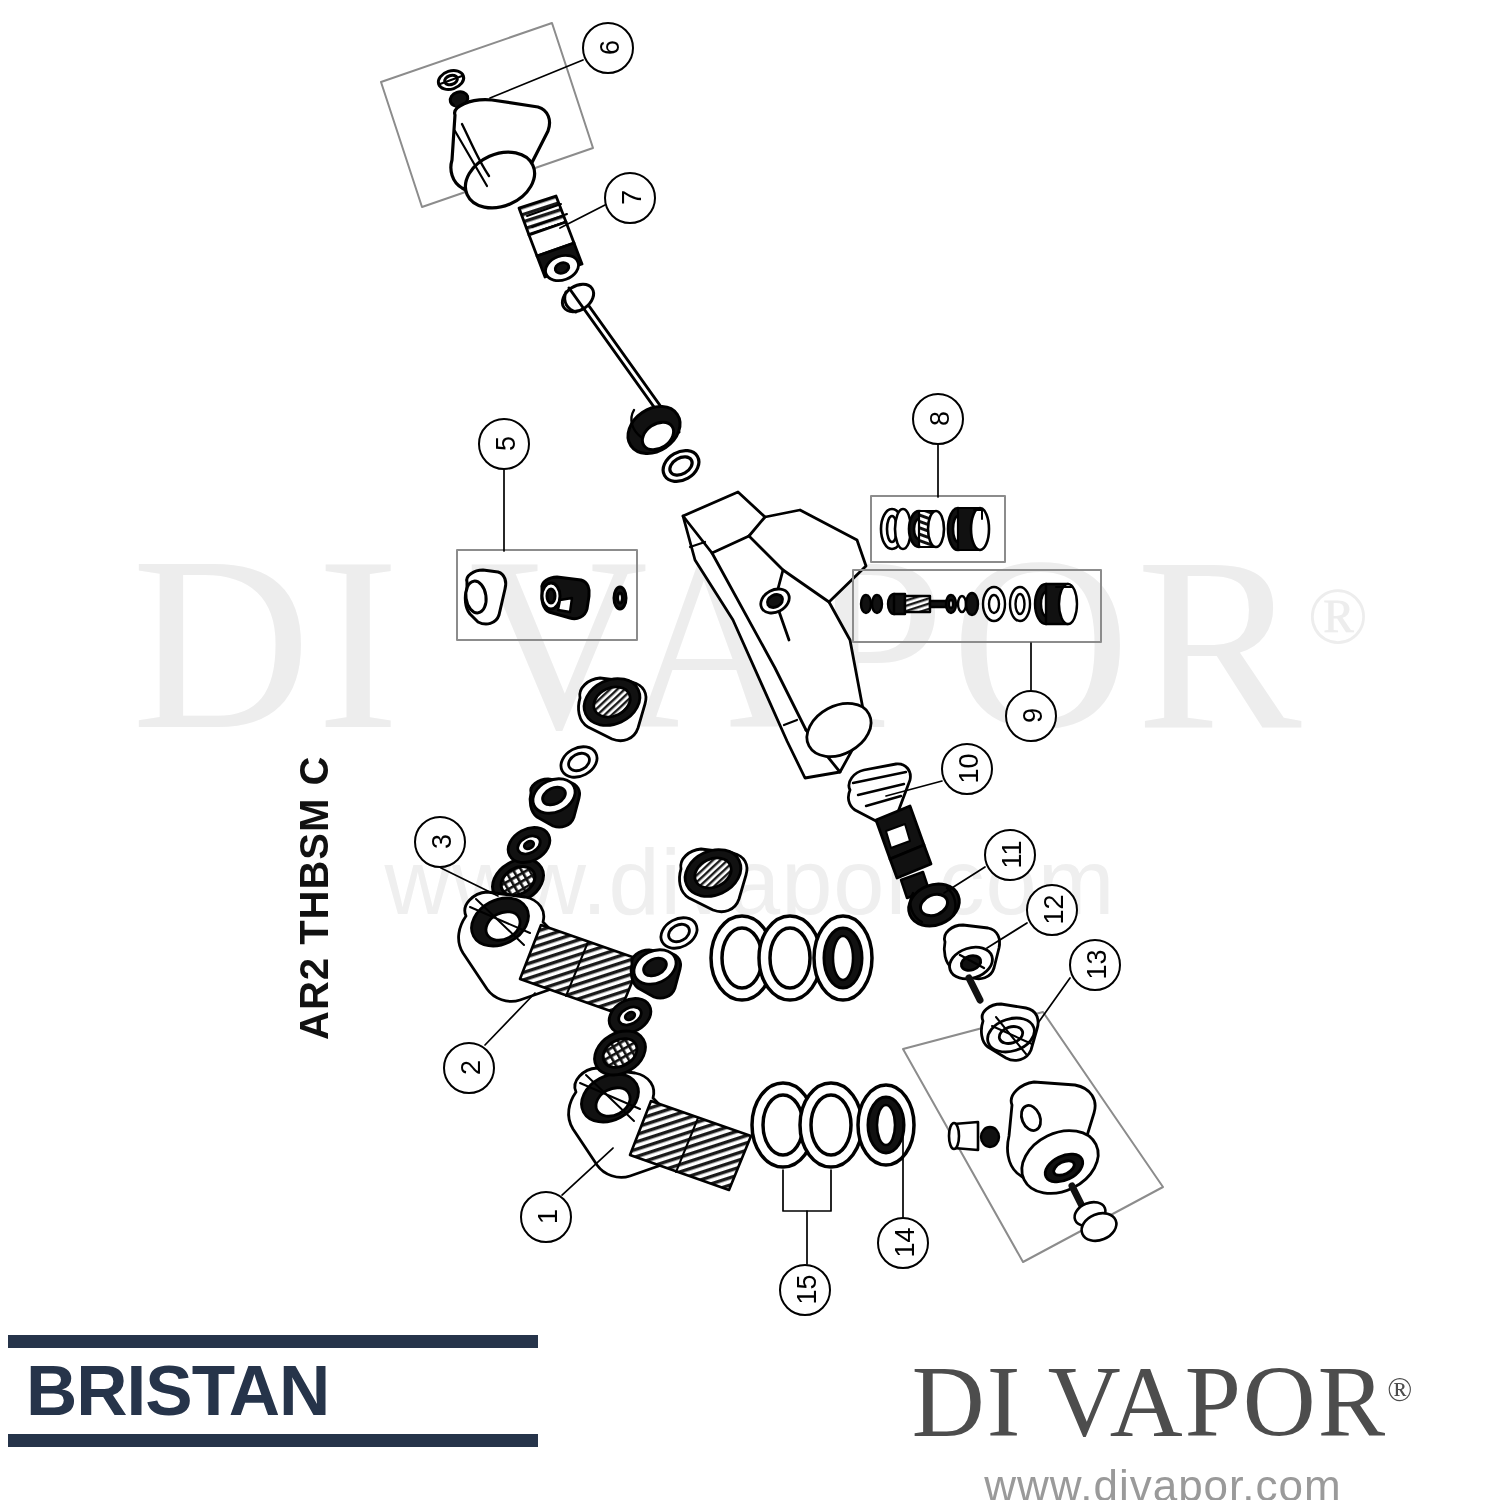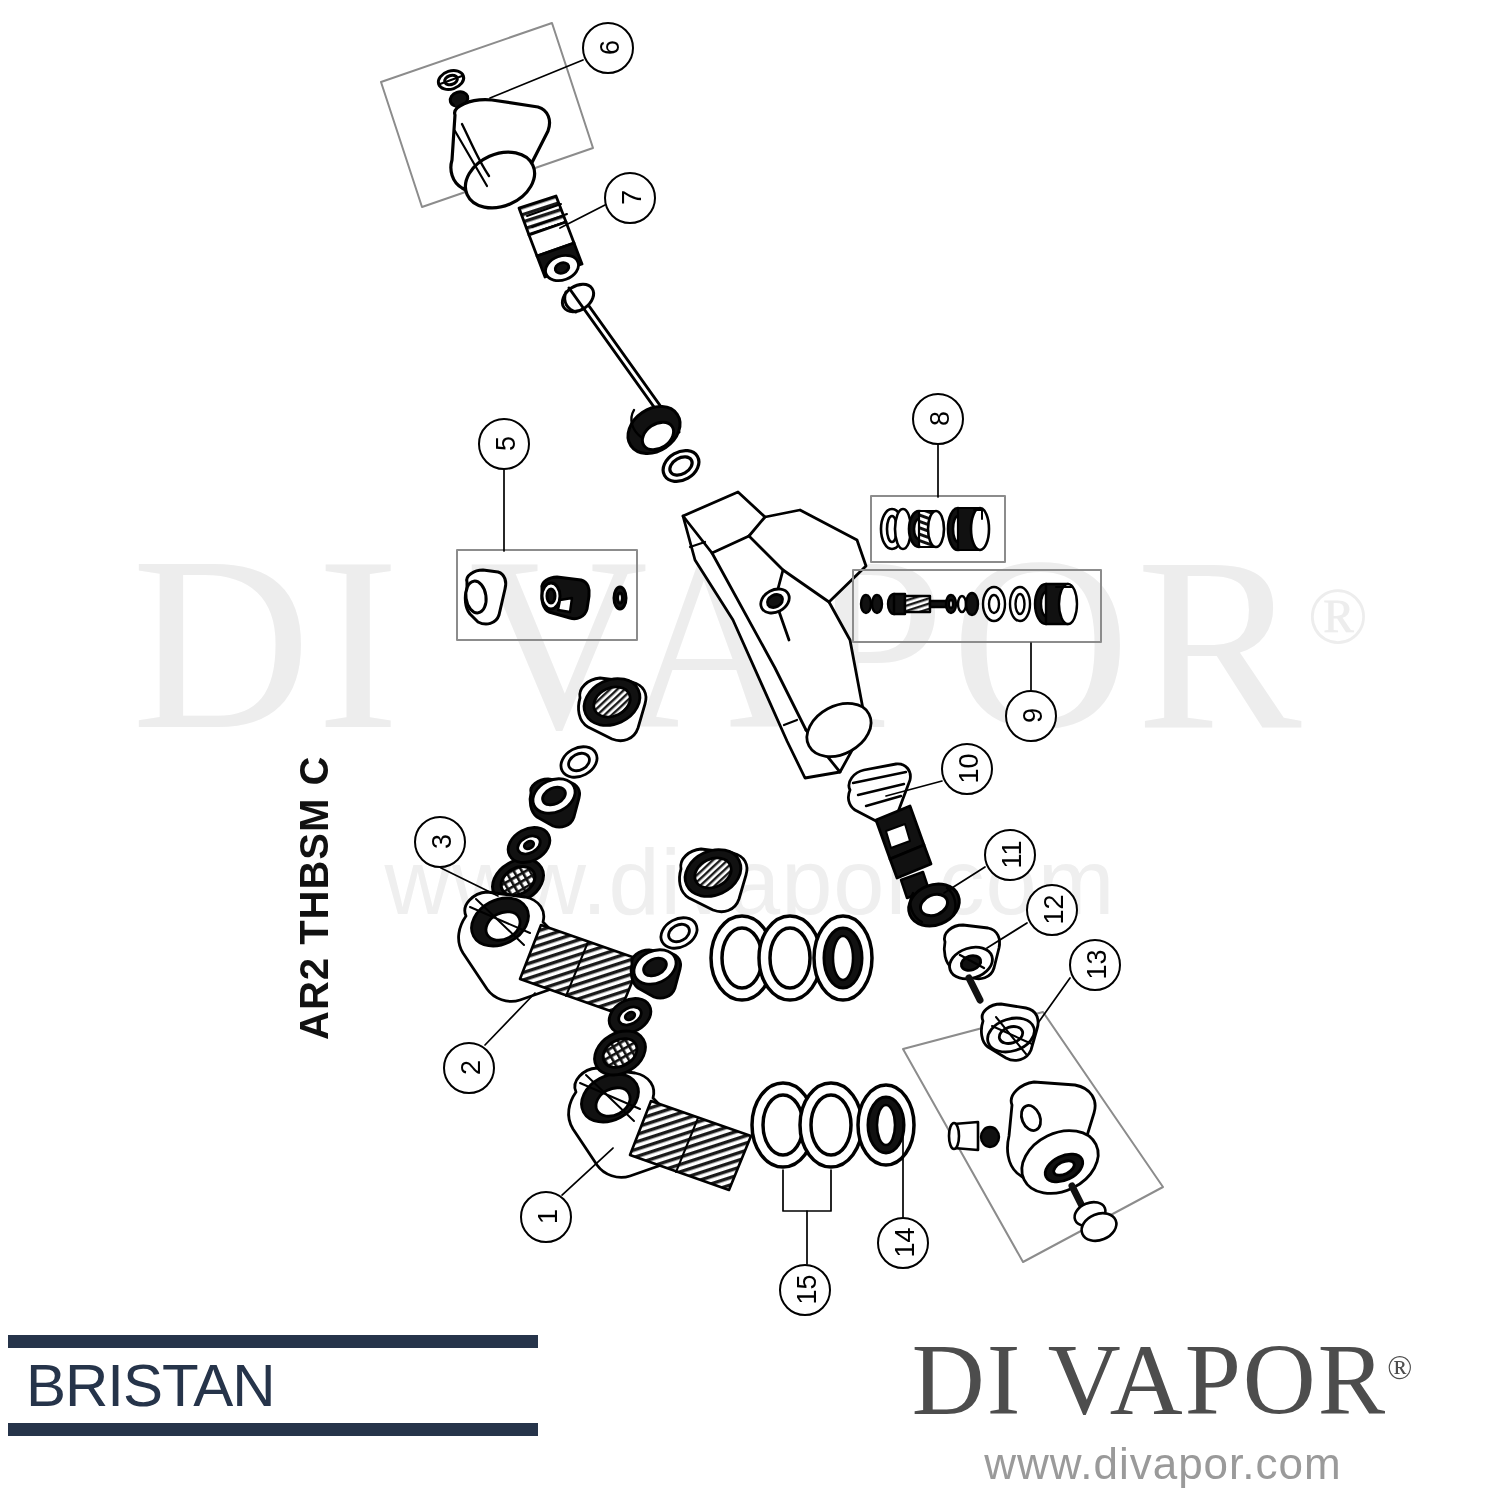--- a/index.html
+++ b/index.html
@@ -31,25 +31,25 @@
   .callout{position:absolute;width:52px;height:52px;border:2.5px solid #000;
            border-radius:50%;background:#fff;box-sizing:border-box;}
   .callout span{position:absolute;left:0;top:0;width:52px;height:47px;
                 display:flex;align-items:center;justify-content:center;
                 transform:rotate(-90deg);font-size:27px;font-weight:400;
                 color:#000;font-family:"Liberation Sans", sans-serif;}
 
   
   .bristan{position:absolute;left:8px;top:1335px;width:530px;}
   .bristan .bar{height:13px;background:#26344a;width:100%;}
-  .bristan .word{font-size:60px;font-weight:400;color:#26344a;
+  .bristan .word{font-size:71px;font-weight:700;color:#26344a;
                  letter-spacing:-1px;line-height:1.02;margin:7px 0 7px 18px;}
   .divapor{position:absolute;left:838px;top:1330px;width:650px;text-align:center;}
   .divapor .word{font-family:"Liberation Serif", serif;font-size:101px;
-                 color:#4d4d4d;letter-spacing:2px;line-height:1;white-space:nowrap;}
+                 color:#4d4d4d;letter-spacing:2px;line-height:1;white-space:nowrap;margin-top:22px;}
   .divapor .reg{font-size:33px;vertical-align:super;}
   .divapor .url{font-size:44px;color:#9a9a9a;letter-spacing:1px;margin-top:8px;}
 </style>
 </head>
 <body>
 
 <div id="stage">
 
   <div class="wm wm-main">
     <span>DI VAPOR</span><span class="wm-reg">®</span>

